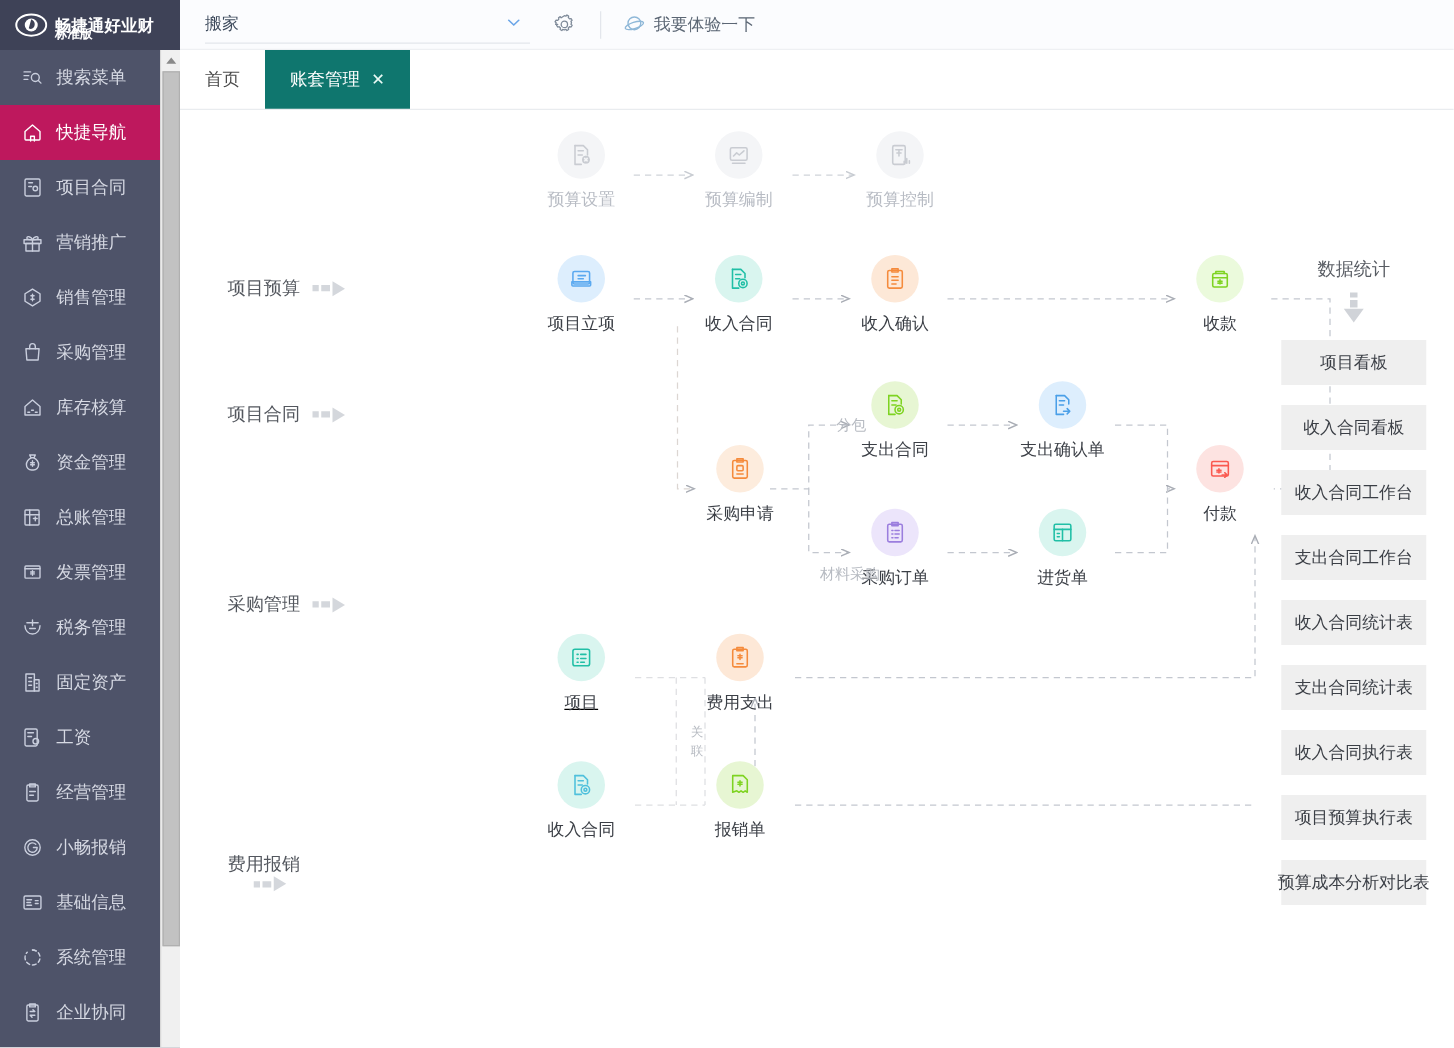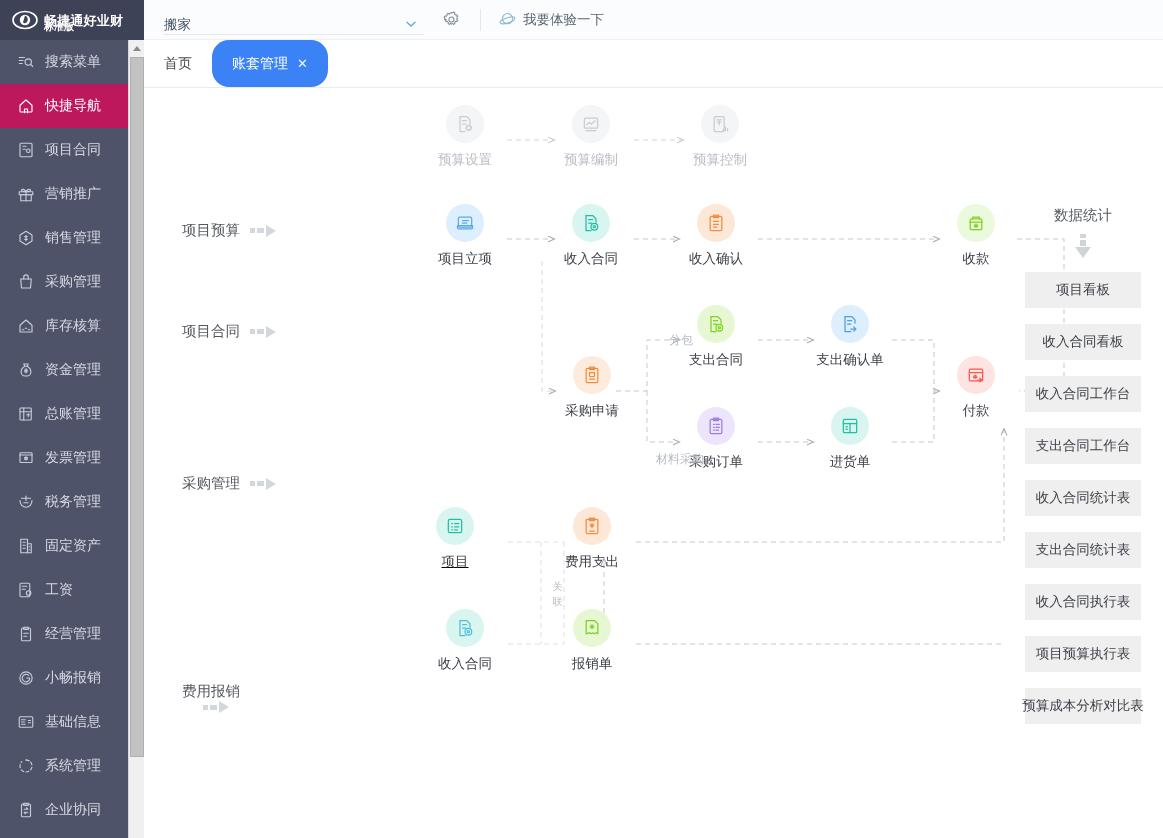--- a/index.html
+++ b/index.html
@@ -67,21 +67,21 @@
 
   
   .main { flex: 1; height: 838px; position: relative; background: #fff; }
 
   .topbar {
     height: 40px; background: #fbfcfe;
     display: flex; align-items: center; padding: 0 0 0 20px;
     border-bottom: 1px solid #eef0f3; position: relative;
   }
   .acct-select {
-    width: 260px; height: 30px; display: flex; align-items: flex-end;
+    width: 260px; height: 30px; display: flex; align-items: center;
     justify-content: space-between; border-bottom: 1px solid #e3e6ec;
     color: #3d4a5c; font-size: 13.5px; cursor: pointer;
   }
   .acct-select .chev { margin-right: 6px; }
   .gear-btn {
     margin-left: 16px; width: 22px; height: 22px; cursor: pointer;
     display: flex; align-items: center; justify-content: center;
   }
   .tb-div { width: 1px; height: 22px; background: #e3e6ec; margin: 0 18px; }
   .experience {
@@ -90,21 +90,21 @@
   .experience .exp-ico { margin-right: 7px; display: flex; }
 
   .tabbar {
     height: 48px; background: #fff; display: flex; align-items: stretch;
     border-bottom: 1px solid #e9ecef;
   }
   .tab {
     display: flex; align-items: center; justify-content: center;
     padding: 0 20px; font-size: 14px; color: #4a4a4a; cursor: pointer;
   }
-  .tab.active { background: #3b82f6; color: #fff; border-radius: 17px; }
+  .tab.active { background: #0f766e; color: #fff; }
   .tab .tab-close {
     margin-left: 9px; font-size: 13px; color: #eafaf5; line-height: 1;
   }
 
   
   .canvas {
     position: absolute; left: 0; top: 89px; right: 0; bottom: 0;
     background: #fff; overflow: hidden;
   }
   .flow { position: absolute; left: 0; top: 0; width: 1003px; height: 749px; }
@@ -585,21 +585,21 @@
             <div class="circ" style="background:#fde3e1">
               <svg width="20" height="20" viewBox="0 0 24 24" fill="none" stroke="#fa5a50" stroke-width="1.5" stroke-linecap="round" stroke-linejoin="round">
                 <rect x="4" y="5" width="16" height="14" rx="1.5"></rect>
                 <path d="M4 9h16"></path>
                 <path d="M11 12v4M9 13.4h4M9 15.2h4"></path>
                 <path d="M14 18h5M16.5 15.8 19 18l-2.5 2.2"></path>
               </svg>
             </div>
             <div class="lbl">付款</div>
           </div>
-          <div class="node" style="left: 263px; top: 418px; text-decoration: underline;">
+          <div class="node" style="left: 273px; top: 418px; text-decoration: underline;">
             <div class="circ" style="background:#d9f5ef">
               <svg width="20" height="20" viewBox="0 0 24 24" fill="none" stroke="#21bfa6" stroke-width="1.5" stroke-linecap="round" stroke-linejoin="round">
                 <rect x="4" y="4" width="16" height="16" rx="2"></rect>
                 <path d="M8 9h1M11.5 9h5M8 13h1M11.5 13h5M8 16.5h1M11.5 16.5h3.5"></path>
               </svg>
             </div>
             <div class="lbl">项目</div>
           </div>
           <div class="node" style="left: 400px; top: 418px;">
             <div class="circ" style="background:#fde8d7">

